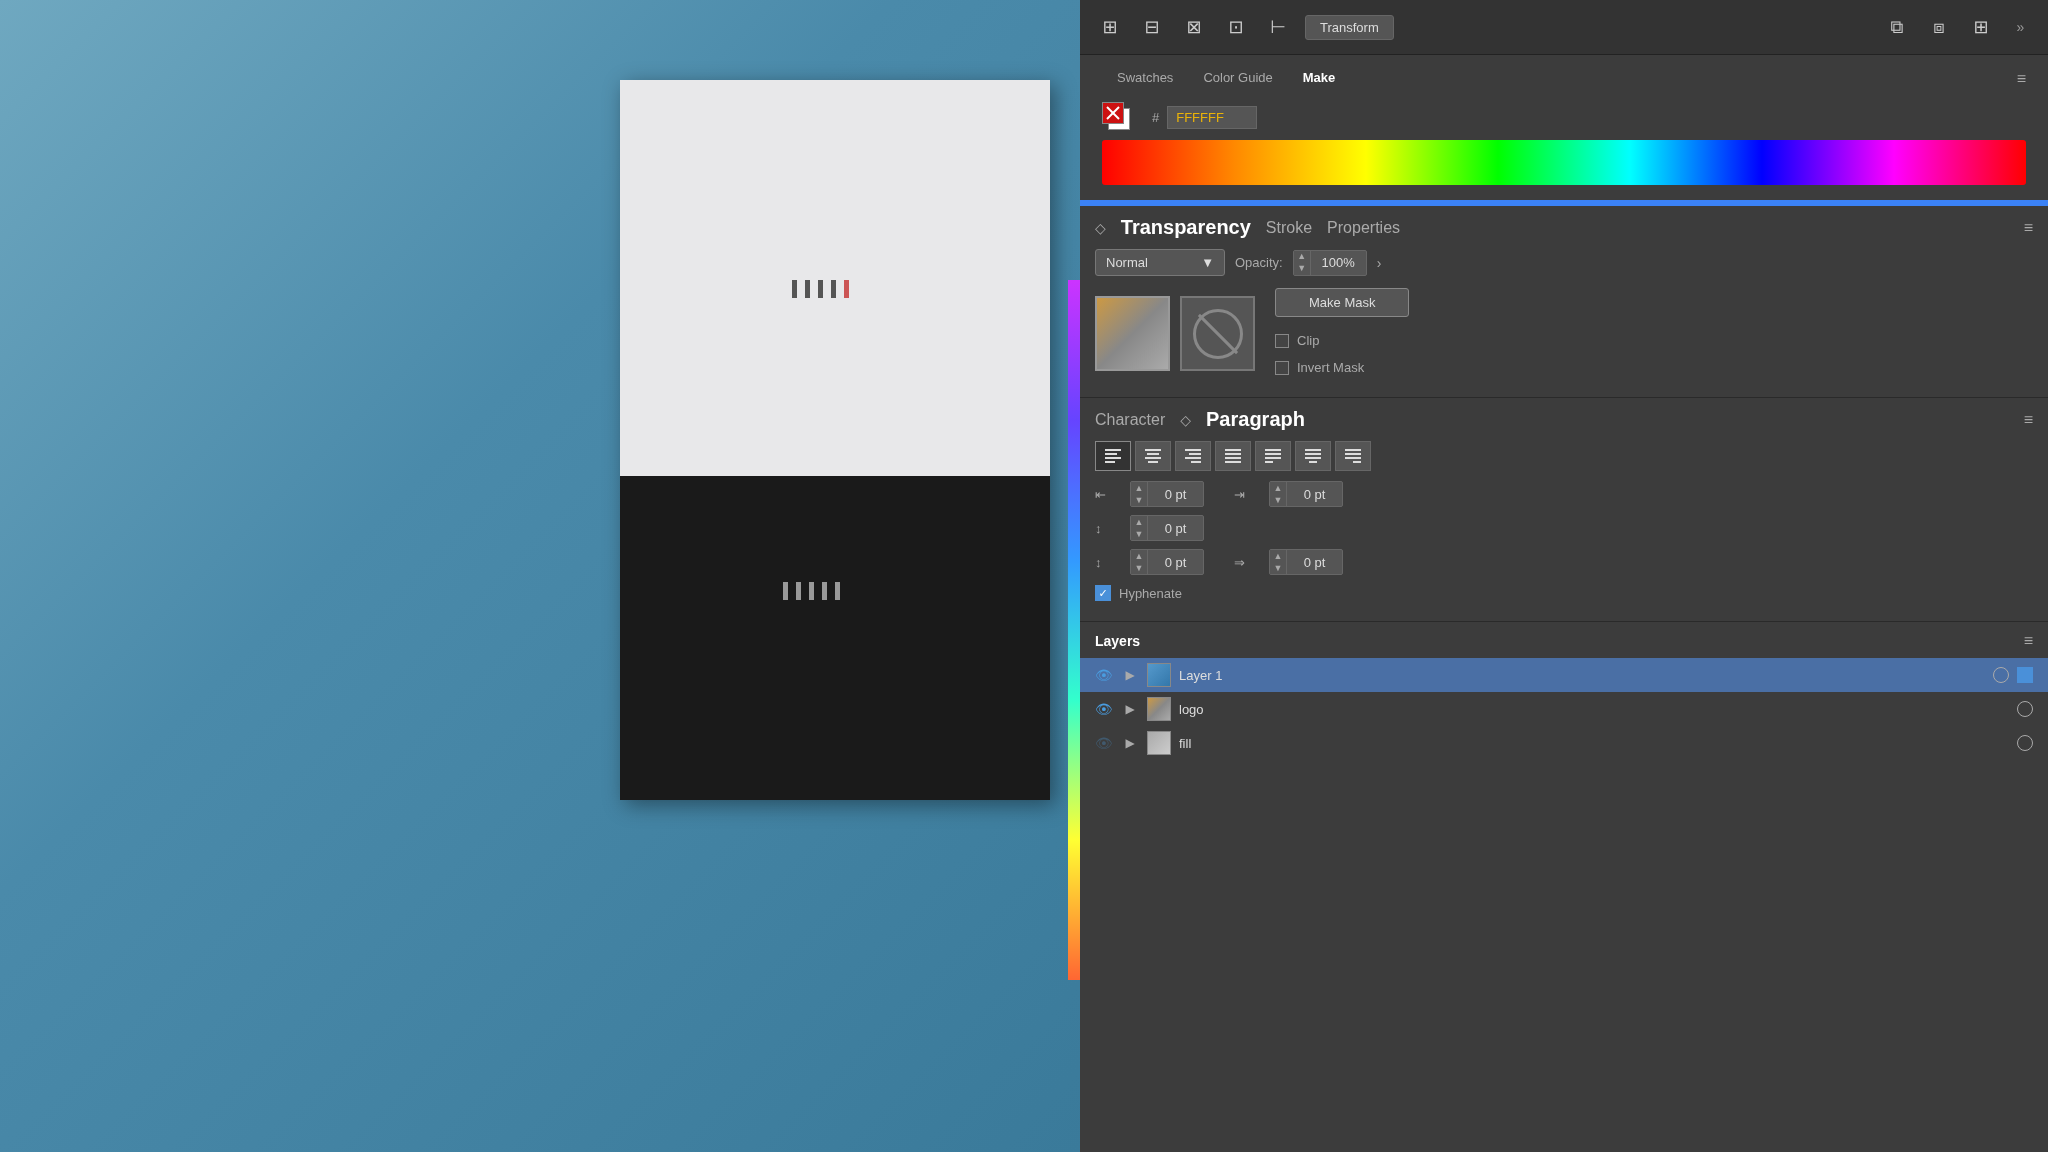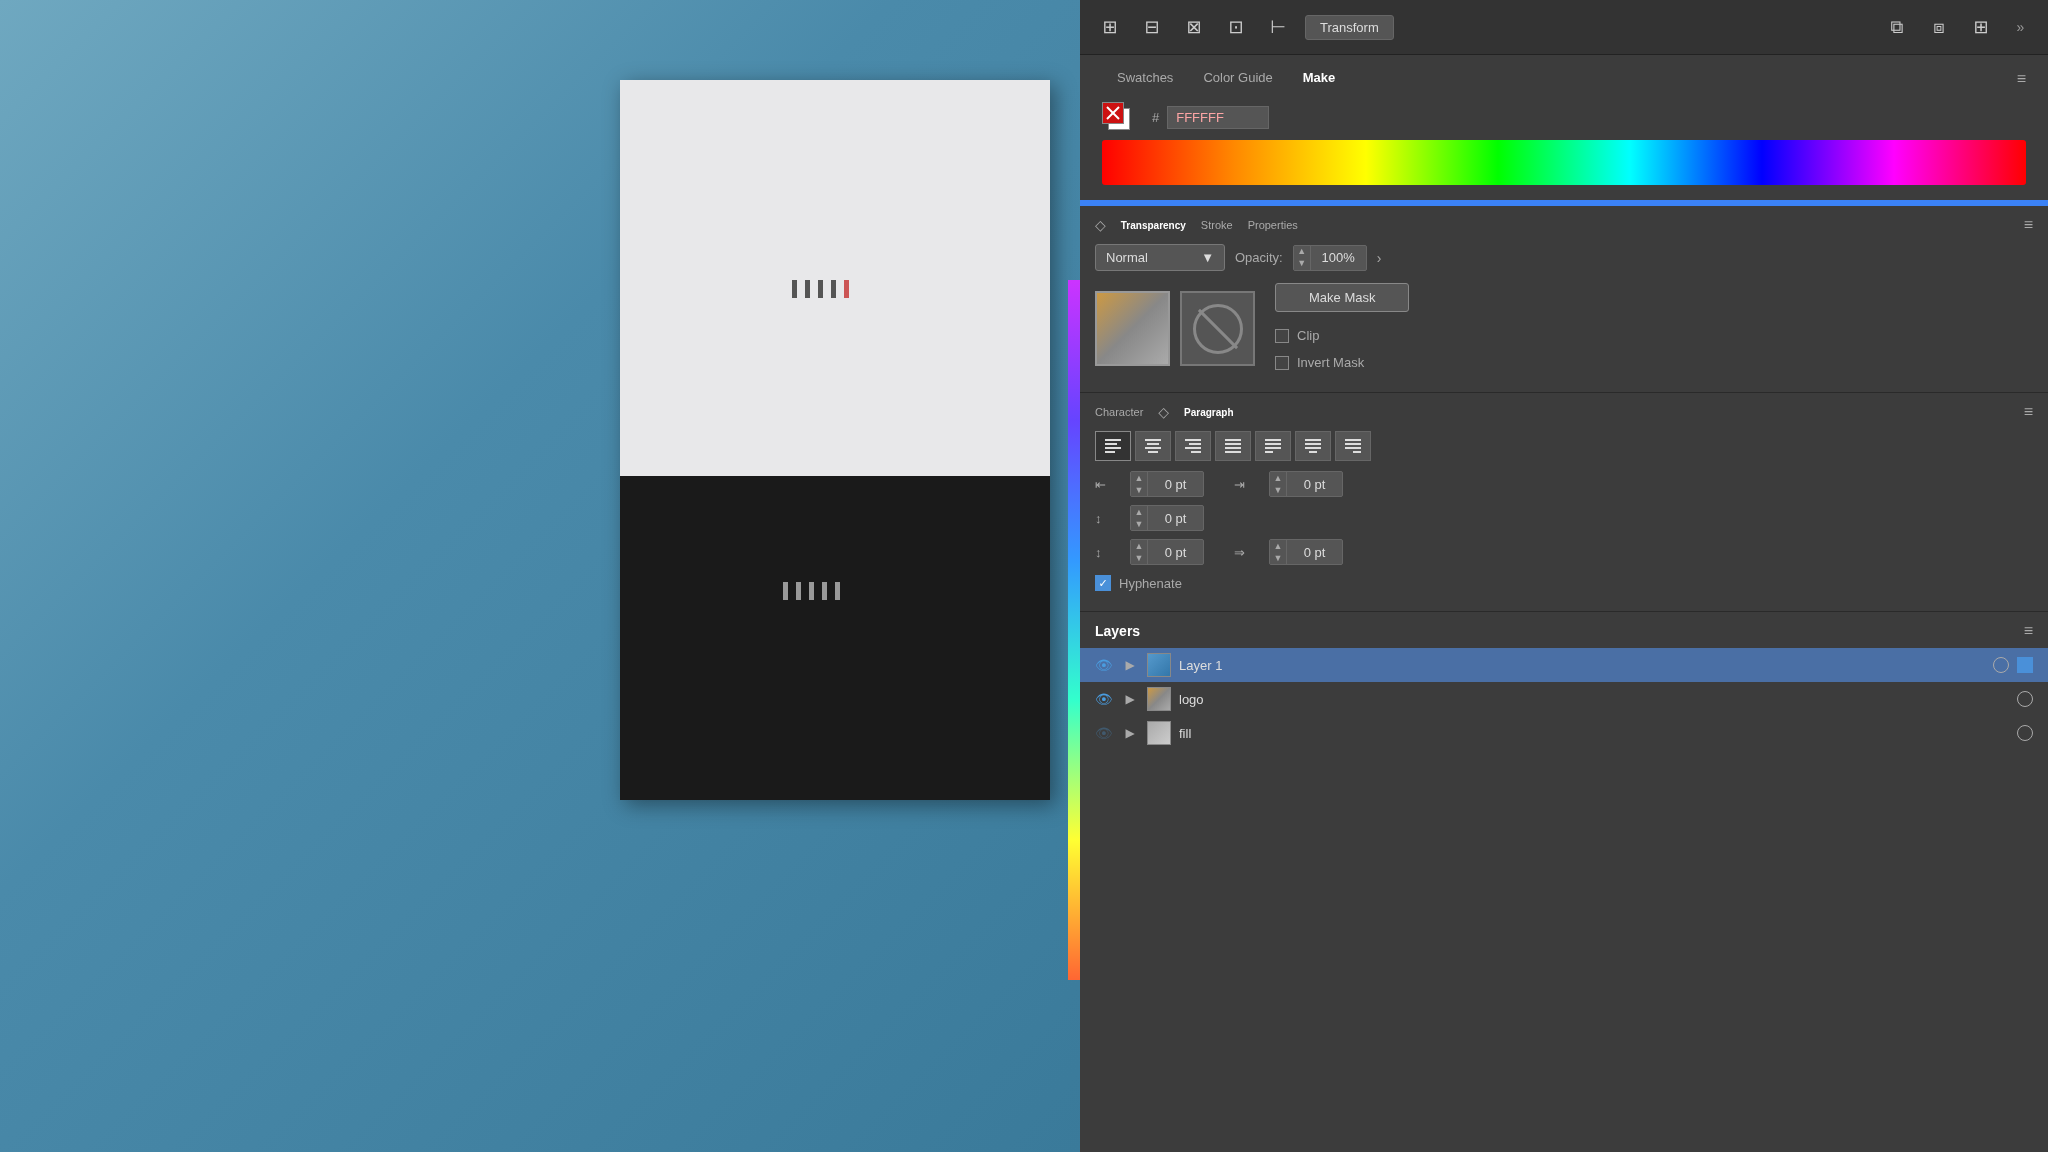--- a/index.html
+++ b/index.html
@@ -194,24 +194,24 @@
     }
 
     .color-hash {
       color: #aaa;
       font-size: 13px;
     }
 
     .color-hex-input {
       background: #555;
       border: 1px solid #666;
-      color: #fca5a5;
+      color: #eab308;
       padding: 3px 8px;
       font-size: 13px;
-      width: 102px;
+      width: 90px;
     }
 
     .color-gradient-bar {
       width: 100%;
       height: 45px;
       background: linear-gradient(to right,
         #ff0000, #ff8800, #ffff00, #00ff00, #00ffff, #0000ff, #ff00ff, #ff0000);
       border-radius: 3px;
       margin-bottom: 5px;
     }
@@ -230,27 +230,27 @@
       margin-bottom: 10px;
     }
 
     .section-title-row {
       display: flex;
       align-items: center;
       gap: 15px;
     }
 
     .section-title {
-      font-size: 10px;
+      font-size: 20px;
       color: #fff;
       font-weight: bold;
     }
 
     .section-subtitle {
-      font-size: 11px;
+      font-size: 16px;
       color: #aaa;
       cursor: pointer;
     }
 
     .section-menu-btn {
       color: #aaa;
       cursor: pointer;
       font-size: 16px;
     }
 

